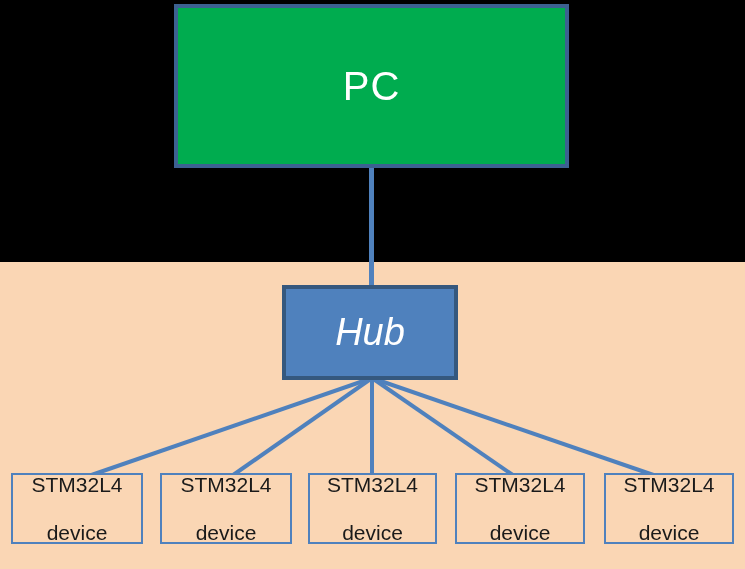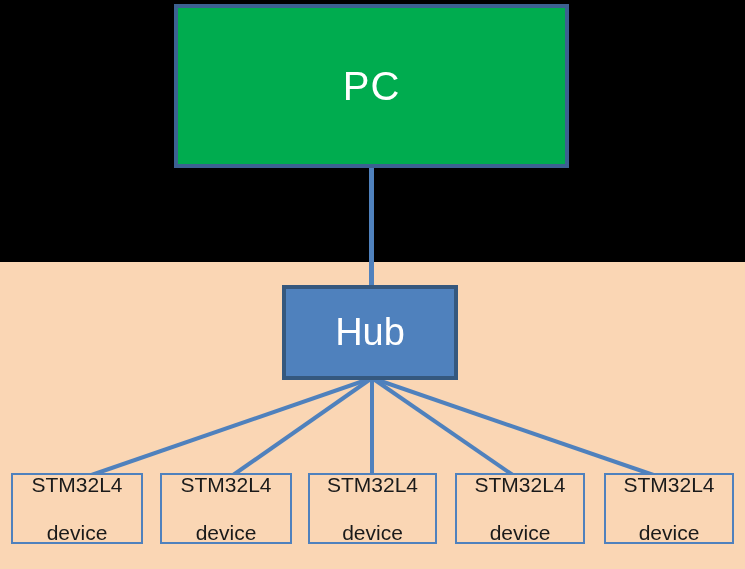--- a/index.html
+++ b/index.html
@@ -55,20 +55,21 @@
   }
   .node.hub {
     left: 282px;
     top: 285px;
     width: 176px;
     height: 95px;
     background: var(--hub-fill, #4F81BD);
     border: 4px solid var(--hub-border, #35587E);
     color: var(--hub-text, #fff);
     font-size: 38px;
+    font-style: italic;
   }
   .node.device {
     top: 473px;
     height: 71px;
     background: var(--background-bottom, #FAD6B4);
     border: 2px solid var(--device-border, #4F81BD);
     color: var(--device-text, #1a1a1a);
     font-size: 21px;
     line-height: 26px;
     gap: 22px;

